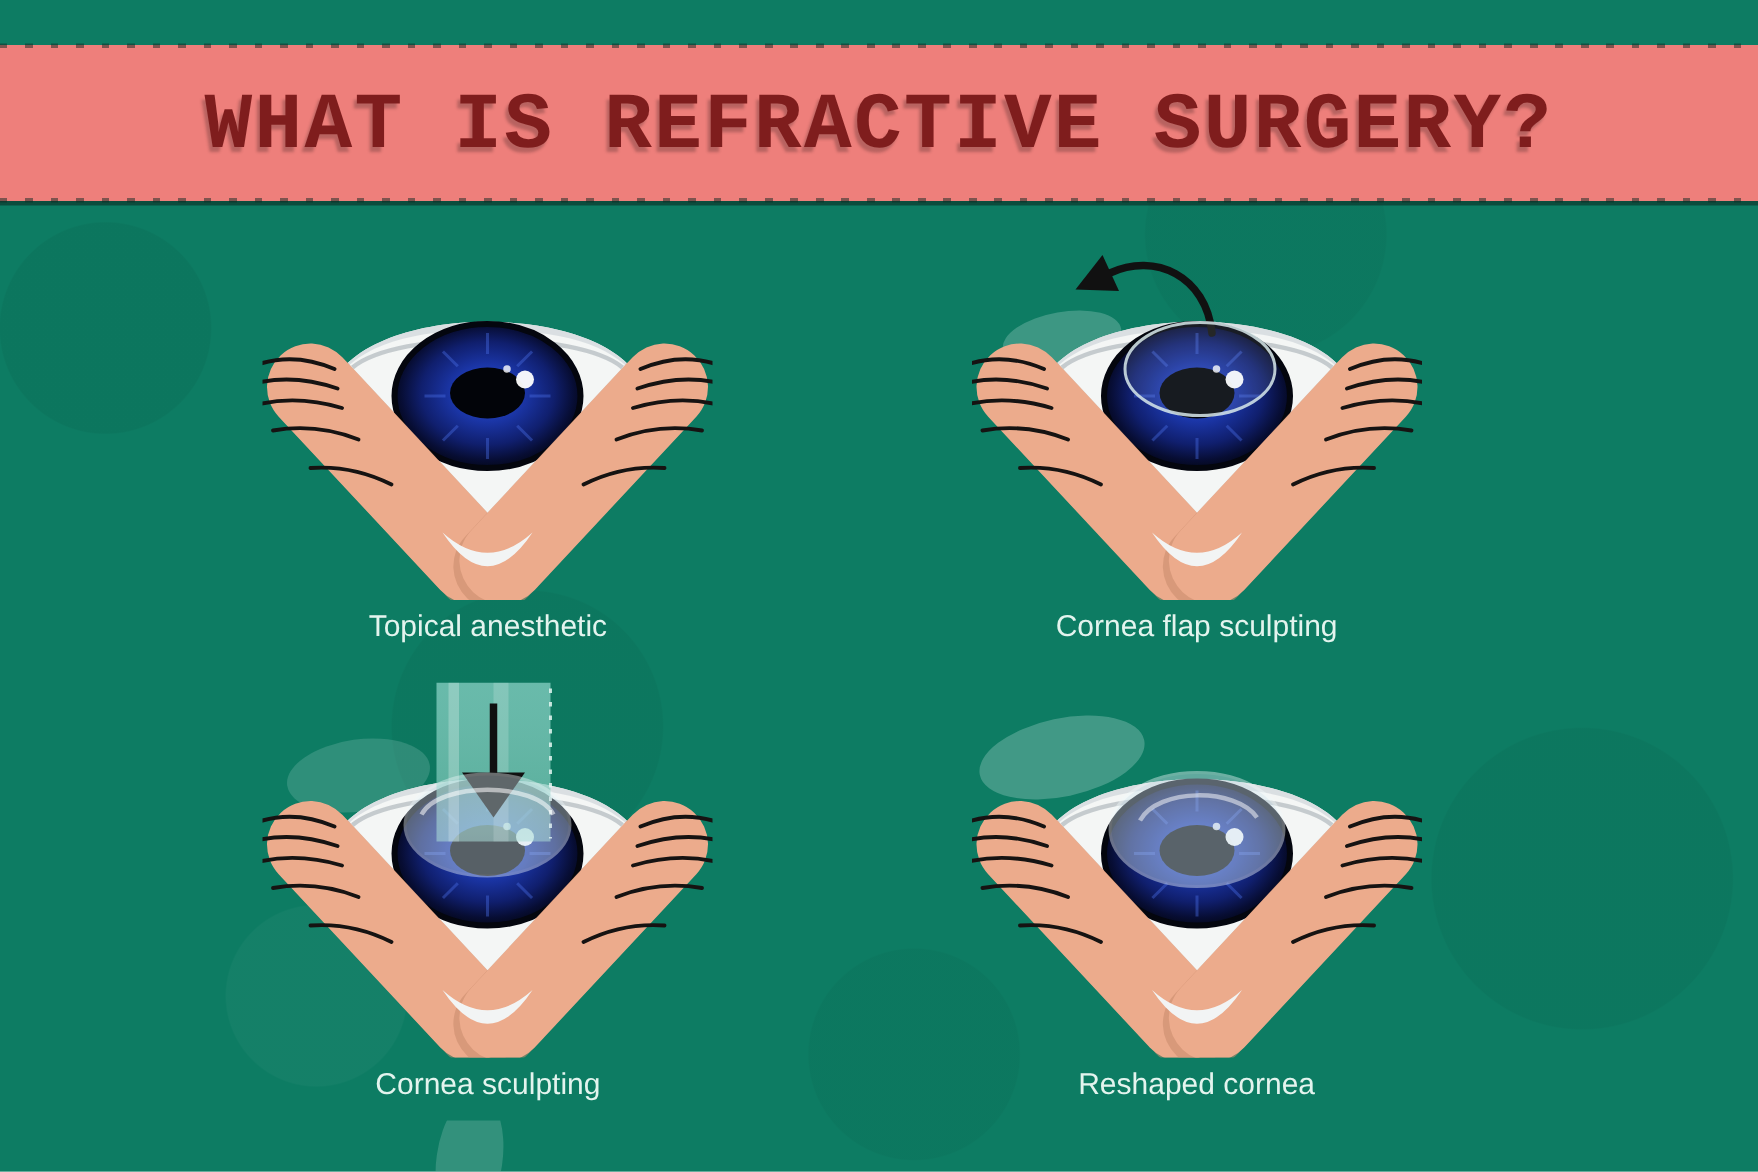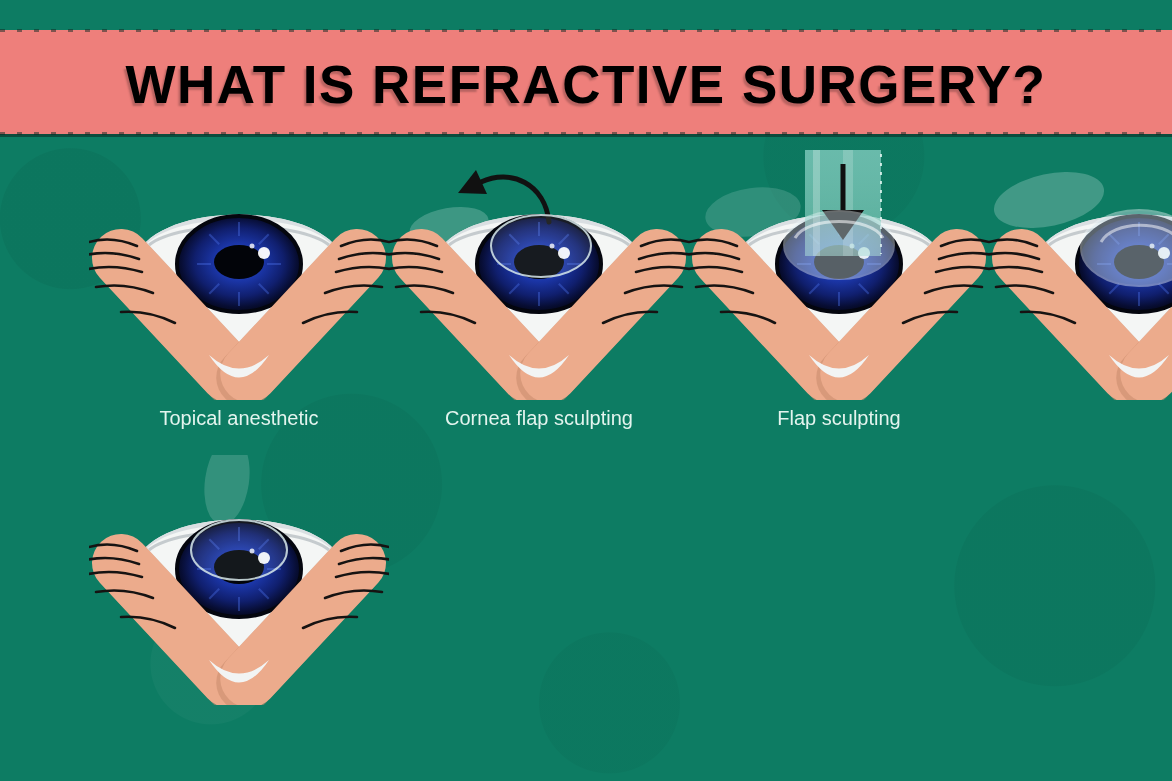--- a/index.html
+++ b/index.html
@@ -25,28 +25,29 @@
   }
   .banner::before,.banner::after{
     content:"";position:absolute;left:0;right:0;height:3px;
     background:repeating-linear-gradient(90deg, rgba(15,40,34,.5) 0 5px, transparent 5px 17px);
   }
   .banner::before{top:-1px;}
   .banner::after{bottom:-1px;}
   .banner h1{
     margin:0;padding-top:4px;
     font-size:53px;font-weight:bold;letter-spacing:1.5px;
-    color:#000000;
+    color:#7f1d1d;
     text-shadow:-2px 3px 2px rgba(70,40,40,.32);
     white-space:nowrap;
+    font-family:Liberation Mono, monospace;
   }
   .grid{
     position:absolute;top:140px;left:0;right:0;bottom:0;
     display:grid;
-    grid-template-columns:repeat(4,1fr);
+    grid-template-columns:repeat(2,1fr);
     grid-template-rows:305px auto;
     padding:0 138px 0 89px;
   }
   .step{display:flex;flex-direction:column;align-items:center;}
   .step .art{margin-top:10px;display:block;}
   .caption{
     margin-top:6px;
     font-size:20px;font-weight:500;
     color:#e3f4ee;
     text-align:center;
@@ -154,30 +155,31 @@
           <rect x="154" y="0" width="10" height="106" fill="#ffffff" opacity="0.18"></rect>
           <line x1="192" y1="4" x2="192" y2="104" stroke="#eafaf6" stroke-width="2" stroke-dasharray="3 6" opacity="0.8"></line>
         </g>
         <g>
           <line x1="154" y1="14" x2="154" y2="62" stroke="#101010" stroke-width="5"></line>
           <polygon points="154,90 133,60 175,60" fill="#101010"></polygon>
         </g>
         <ellipse cx="150" cy="95" rx="55" ry="34" fill="#d6eaf2" opacity="0.4" stroke="#eef8fb" stroke-width="2"></ellipse>
         <path d="M 106,88 C 118,66 182,66 194,88" fill="none" stroke="#ffffff" stroke-width="3" opacity="0.55"></path>
       </svg>
-      <div class="caption">Flap sculpting</div>
+      <div class="caption">Cornea sculpting</div>
     </div>
 
     <div class="step">
       <svg class="art" viewBox="0 0 300 250" width="300" height="250">
         <ellipse cx="60" cy="50" rx="56" ry="26" fill="#b9ded6" opacity="0.3" transform="rotate(-12 60 50)"></ellipse>
         <use href="#eyeBase"></use>
         <ellipse cx="150" cy="98" rx="58" ry="38" fill="#d2e7f0" opacity="0.42" stroke="#f0f9fb" stroke-width="2"></ellipse>
         <path d="M 112,92 C 124,70 176,70 190,90" fill="none" stroke="#ffffff" stroke-width="3" opacity="0.5"></path>
       </svg>
+      <div class="caption">Reshaped cornea</div>
     </div>
 
     <div class="step">
       <svg class="art" viewBox="0 0 300 250" width="300" height="250">
         <ellipse cx="138" cy="26" rx="22" ry="44" fill="#cfe8e2" opacity="0.2" transform="rotate(8 138 26)"></ellipse>
         <use href="#eyeBase"></use>
         <ellipse cx="150" cy="95" rx="48" ry="30" fill="rgba(214,232,236,0.1)" stroke="#d9eaec" stroke-width="2" opacity="0.85"></ellipse>
       </svg>
     </div>
 

